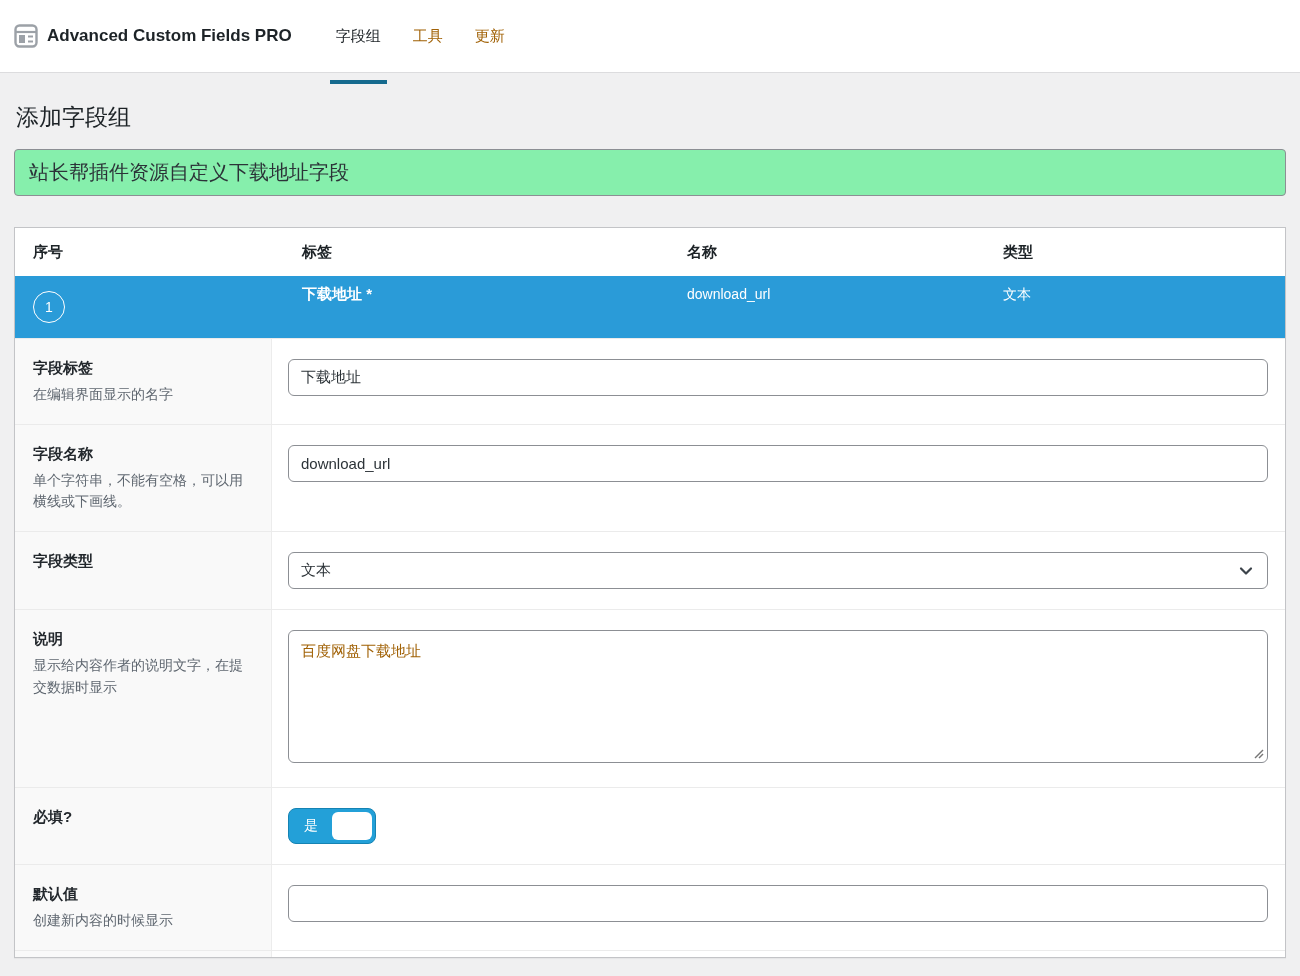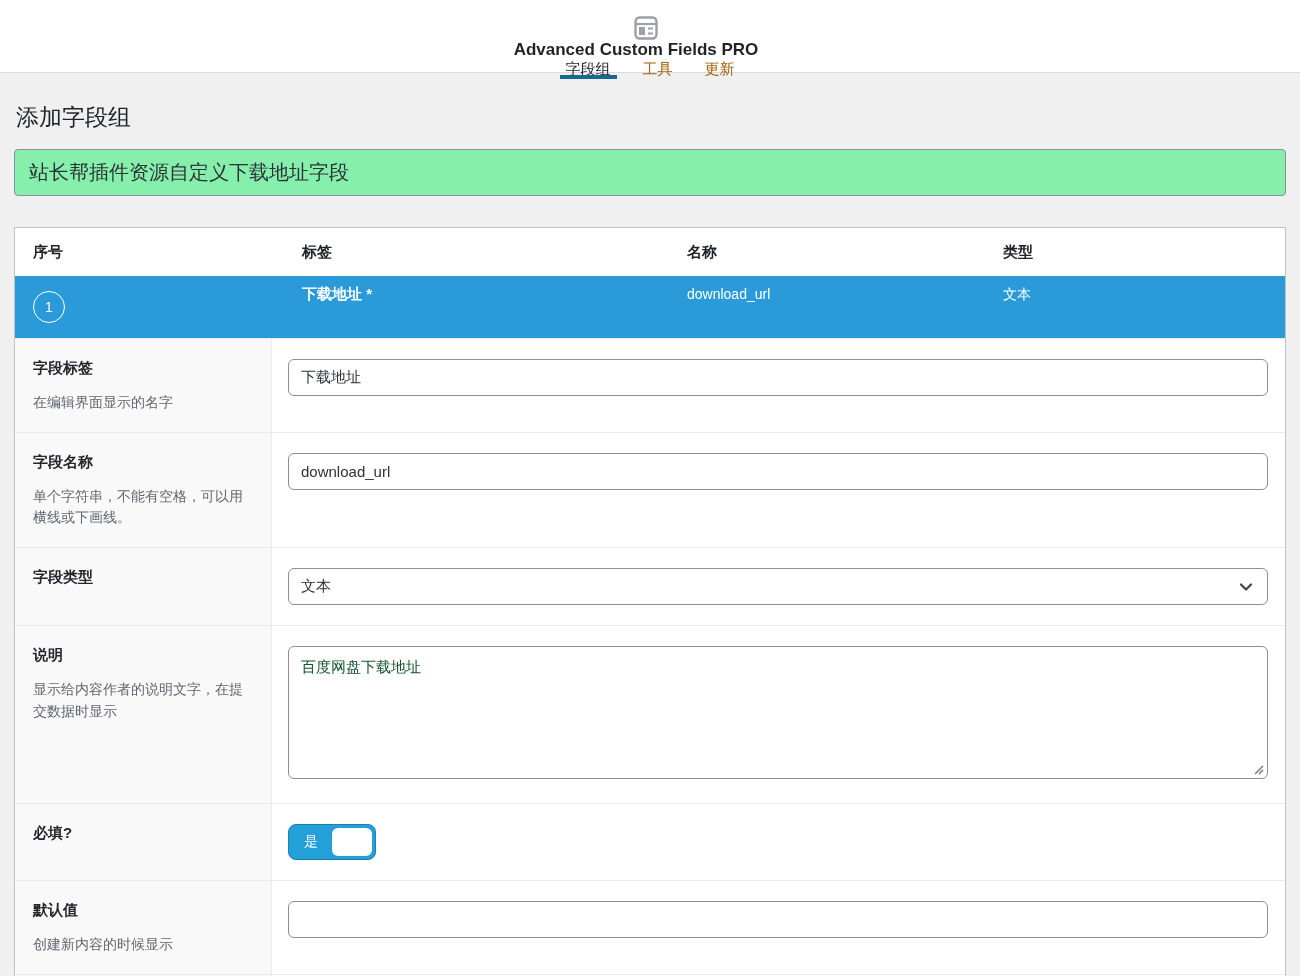--- a/index.html
+++ b/index.html
@@ -6,21 +6,21 @@
   html,body { width:1300px; height:976px; overflow:hidden; }
   body {
     font-family:"Liberation Sans","DejaVu Sans",sans-serif;
     background:#f0f0f1;
     color:#1d2327;
   }
 
   
   .topbar {
     height:73px; background:#fff; border-bottom:1px solid #dcdcde;
-    display:flex; align-items:center; padding:16px 14px;flex-direction:column;
+    display:flex; align-items:center; padding:0 14px;
   }
   .acf-logo { width:24px; height:24px; margin-right:9px; flex:0 0 auto; }
   .app-title { font-size:17px; font-weight:700; color:#1d2327; margin-right:28px; }
   .tabs { display:flex; height:95px; }
   .tab {
     padding:0 16px; font-size:15px; color:#a16207; cursor:pointer;
     display:flex; align-items:center; position:relative;
   }
   .tab.active { color:#1d2327; }
   .tab.active::after {
@@ -61,39 +61,39 @@
   .field-name-cell, .field-type-cell { padding-left:14px; font-size:14px; align-self:start; padding-top:10px; }
 
   
   .setting-row { display:grid; grid-template-columns:257px 1fr; border-top:1px solid #ebebeb; }
   .setting-row:first-of-type { border-top:none; }
   .label-cell {
     background:#f9f9f9; border-right:1px solid #ececec;
     padding:20px 18px 18px 18px;
   }
   .label-cell .lbl { font-size:15px; font-weight:700; color:#23282d; }
-  .label-cell .desc { font-size:14px; color:#5f6770; margin-top:14px; line-height:1.55; }
+  .label-cell .desc { font-size:14px; color:#5f6770; margin-top:6px; line-height:1.55; }
   .control-cell { padding:20px 17px 20px 16px; }
 
   .txt-input {
     width:100%; height:37px; border:1px solid #8c8f94; border-radius:6px;
     font-size:15px; color:#2c3338; padding:0 12px; background:#fff;
     font-family:"Liberation Sans","DejaVu Sans",sans-serif;
   }
   .select-box {
     width:100%; height:37px; border:1px solid #8c8f94; border-radius:6px;
     font-size:15px; color:#2c3338; padding:0 12px; background:#fff;
     display:flex; align-items:center; justify-content:space-between; cursor:pointer;
   }
   .select-box svg { flex:0 0 auto; }
 
   .textarea-wrap { position:relative; }
   .txt-area {
     width:100%; height:133px; border:1px solid #8c8f94; border-radius:6px;
-    font-size:15px; color:#14532d; padding:9px 12px; background:#fff; resize:none;
+    font-size:15px; color:#a16207; padding:9px 12px; background:#fff; resize:none;
     font-family:"Liberation Sans","DejaVu Sans",sans-serif; line-height:1.5;
   }
   .resize-grip { position:absolute; right:4px; bottom:8px; }
 
   .toggle {
     width:88px; height:36px; background:#23a0d8; border:1px solid #1583b3;
     border-radius:8px; position:relative; cursor:pointer;
     display:flex; align-items:center;
   }
   .toggle .on-label { color:#fff; font-size:14px; margin-left:15px; }

